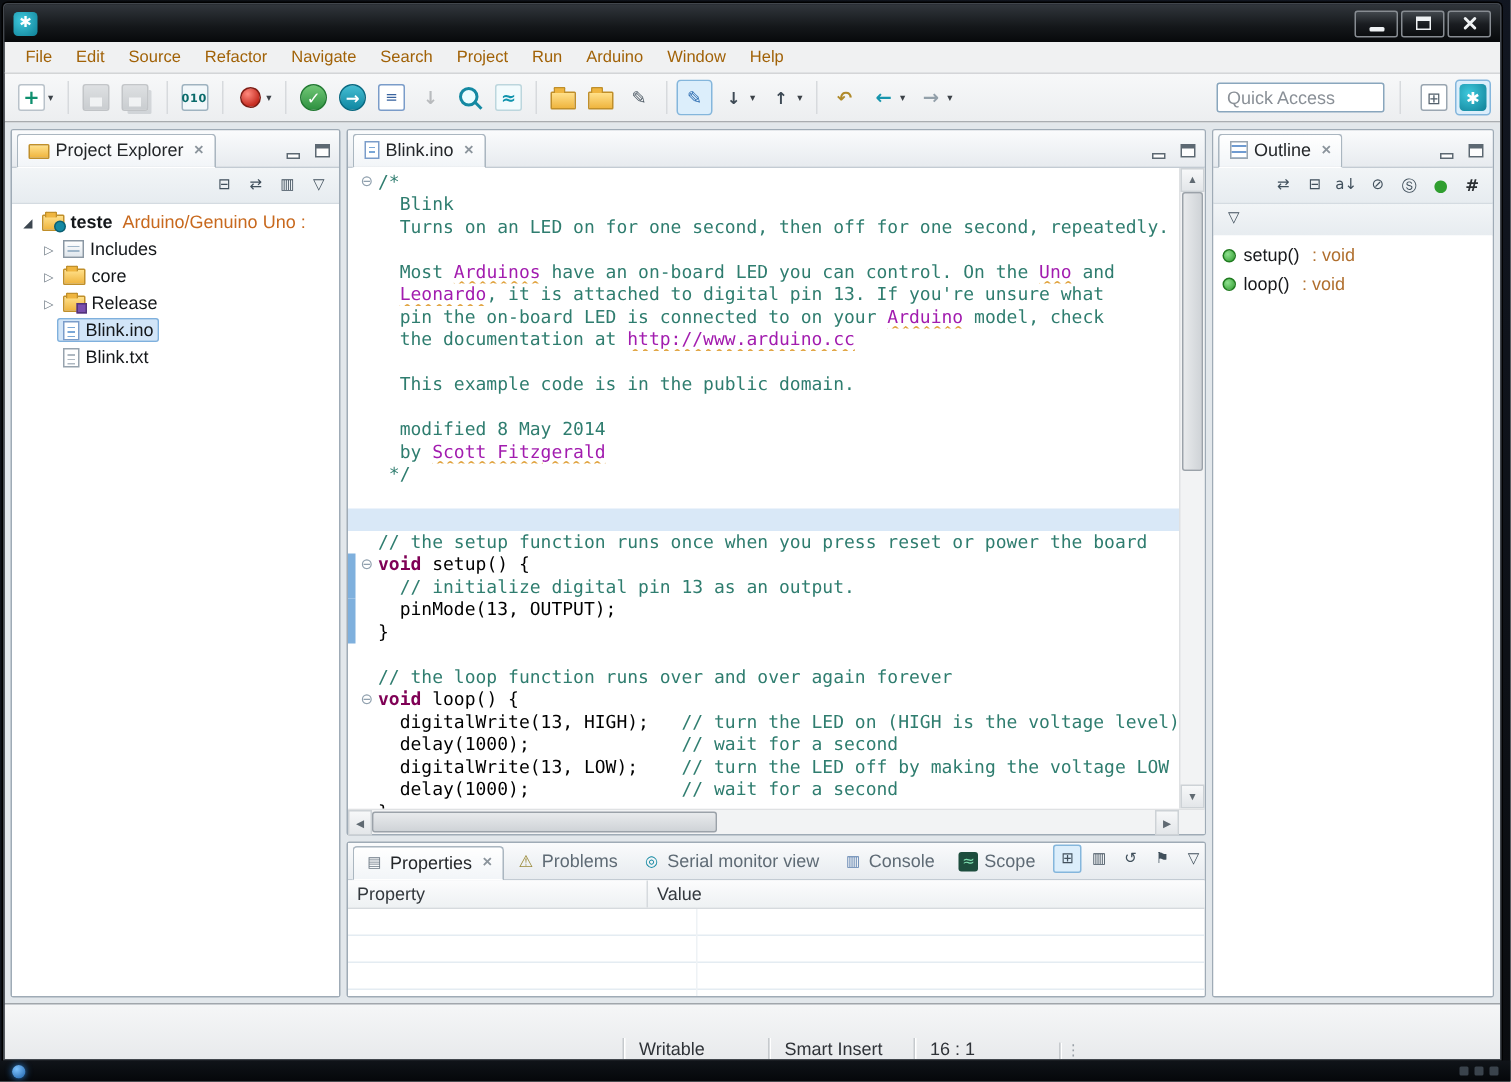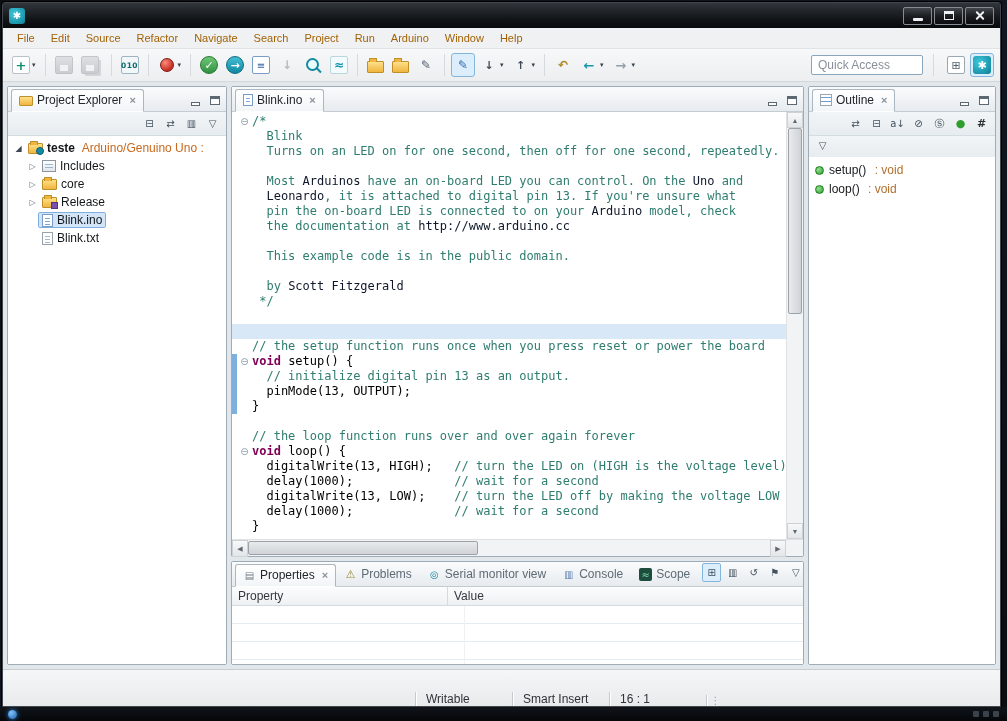--- a/index.html
+++ b/index.html
@@ -112,21 +112,21 @@
   
   .editor-body{flex:1;display:flex;min-height:0}
   .code-area{flex:1;position:relative;overflow:hidden;padding-top:2px;background:#fff;min-width:0}
   .code-line{display:flex;height:15px;line-height:15px;font-family:"DejaVu Sans Mono","Liberation Mono",monospace;font-size:12px}
   .current-line{background:#d9e8f7}
   .rbar{width:5px;flex:none}
   .rbar.on{background:#7fb0dd}
   .fold{width:15px;flex:none;text-align:center;font-size:10px;color:#90a0ae;font-family:"DejaVu Sans",sans-serif}
   .ctext{white-space:pre;overflow:hidden;flex:1}
   .sg-c{color:#2f7d6f}
-  .sg-cw{color:#0f172a;text-decoration-style:wavy;text-decoration-color:#e0a23c;text-decoration-thickness:1px;text-underline-offset:2px}
+  .sg-cw{color:#a21caf;text-decoration:underline;text-decoration-style:wavy;text-decoration-color:#e0a23c;text-decoration-thickness:1px;text-underline-offset:2px}
   .sg-k{color:#7f0055;font-weight:bold}
   .sg-p{color:#000}
   .vscroll{width:17px;flex:none;display:flex;flex-direction:column;background:#f2f3f4;border-left:1px solid #dfe1e3}
   .scroll-btn{height:16px;flex:none;display:flex;align-items:center;justify-content:center;font-size:7px;color:#606a72;background:linear-gradient(#f7f8f9,#e3e6e9);border:1px solid #cdd2d6}
   .scroll-btn.h{width:16px;height:17px}
   .vtrack{flex:1;position:relative}
   .vthumb{position:absolute;left:1px;right:1px;top:0;height:47%;background:linear-gradient(90deg,#e8eaec,#cfd3d7);border:1px solid #9ba2a9;border-radius:2px}
   .hscroll{height:17px;display:flex;border-top:1px solid #dfe1e3;background:#f2f3f4;flex:none}
   .htrack{flex:1;position:relative}
   .hthumb{position:absolute;top:1px;bottom:1px;left:0;width:44%;background:linear-gradient(#e8eaec,#cfd3d7);border:1px solid #9ba2a9;border-radius:2px}
@@ -145,21 +145,21 @@
   .outline-items{flex:1;padding:5px 6px;display:flex;flex-direction:column;gap:3px;background:#fff}
   .outline-row{display:flex;align-items:center;gap:5px;height:16px}
   .method-dot{width:9px;height:9px;border-radius:50%;background:radial-gradient(circle at 35% 35%,#8fe08f,#2f9e2f);border:1px solid #1f7a1f;flex:none}
   .olabel{font-size:12px;color:#17191c}
   .osuffix{font-size:12px;color:#b06f2e;white-space:pre}
   
   .bottom-tabs{display:flex;align-items:flex-end}
   .props-table{flex:1;display:flex;flex-direction:column;background:#fff;min-height:0;position:relative}
   .pt-head{display:flex;height:19px;border-bottom:1px solid #d6dade;background:linear-gradient(#fcfcfd,#eef1f3);flex:none}
   .pt-col{padding:2px 6px;font-size:12px;color:#33383d}
-  .pt-col.c1{width:216px;border-right:1px solid #d6dade;flex:none}
+  .pt-col.c1{width:200px;border-right:1px solid #d6dade;flex:none}
   .pt-body{flex:1;position:relative;overflow:hidden}
   .pt-row{height:18px;border-bottom:1px solid #e4ecf2}
   .pt-vline{position:absolute;top:0;bottom:0;left:232px;width:1px;background:#eef2f5}
   
   .statusbar{height:37px;flex:none;background:linear-gradient(#f5f6f7,#e8eaec);border-top:1px solid #c9cdd1;display:flex;align-items:flex-end}
   .sb-lead{width:412px;flex:none}
   .sb-cells{display:flex}
   .sb-cell{width:97px;display:flex;align-items:center;padding:0 10px;border-left:1px solid #c6cacd;box-shadow:inset 1px 0 0 #fff;font-size:12px;color:#2f3338;white-space:nowrap}
   .sb-dots{width:18px;display:flex;align-items:center;justify-content:center;color:#9aa1a8;font-size:10px;border-left:1px solid #c6cacd;box-shadow:inset 1px 0 0 #fff}
   .sb-trail{flex:1}
@@ -448,20 +448,25 @@
                   <span class="ctext"><span class="sg-c">  This example code is in the public domain.</span></span>
                 </div>
                 <div class="code-line">
                   <span class="rbar"></span>
                   <span class="fold"></span>
                   <span class="ctext"></span>
                 </div>
                 <div class="code-line">
                   <span class="rbar"></span>
                   <span class="fold"></span>
+                  <span class="ctext"><span class="sg-c">  modified 8 May 2014</span></span>
+                </div>
+                <div class="code-line">
+                  <span class="rbar"></span>
+                  <span class="fold"></span>
                   <span class="ctext"><span class="sg-c">  by </span><span class="sg-cw">Scott Fitzgerald</span></span>
                 </div>
                 <div class="code-line">
                   <span class="rbar"></span>
                   <span class="fold"></span>
                   <span class="ctext"><span class="sg-c"> */</span></span>
                 </div>
                 <div class="code-line">
                   <span class="rbar"></span>
                   <span class="fold"></span>

